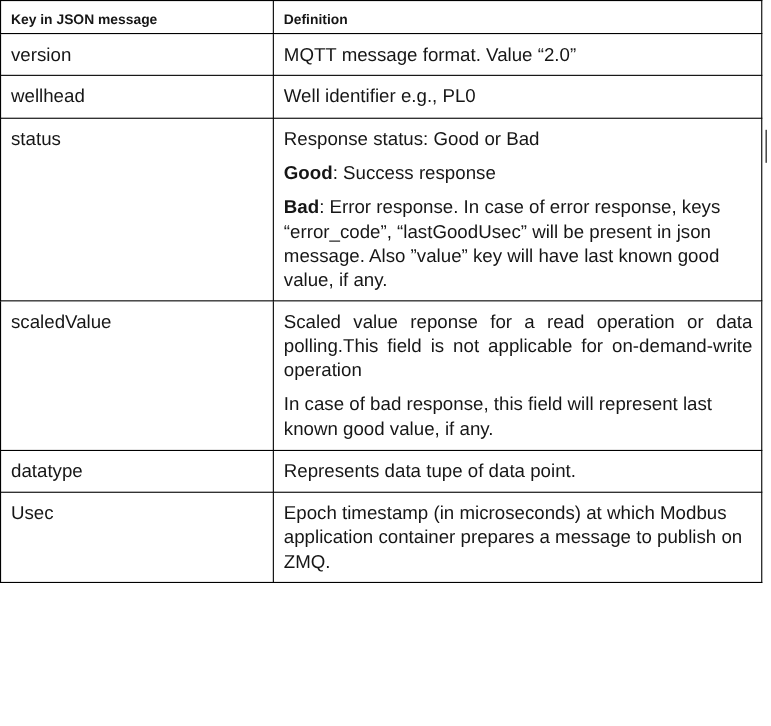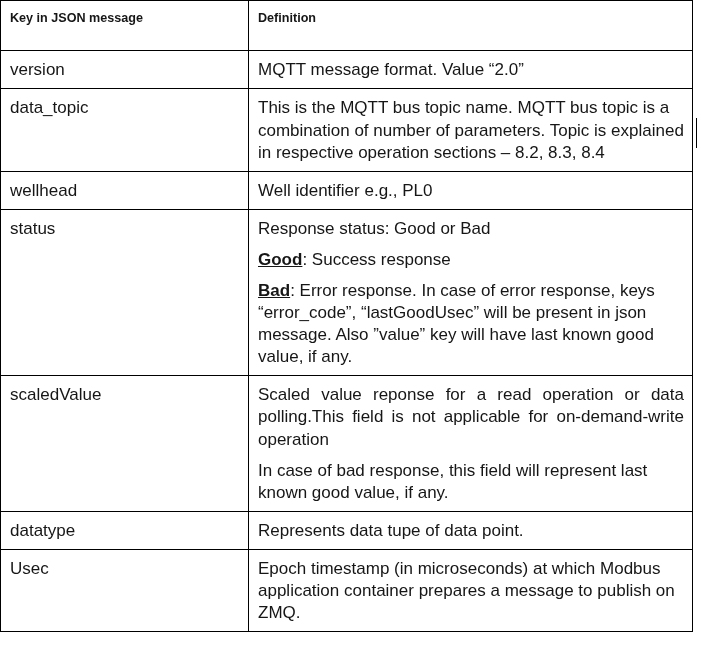--- a/index.html
+++ b/index.html
@@ -44,21 +44,21 @@
     line-height: 1.30;
     font-weight: normal;
     text-align: left;
     background: #ffffff;
   }
 
   table.key-table thead th {
     font-weight: bold;
     font-size: 12.6px;
     padding-top: 9px;
-    padding-bottom: 24px;
+    padding-bottom: 4px;
   }
 
   td.key-cell {
     padding-left: 9px;
     white-space: nowrap;
   }
 
   td.def-cell p {
     margin: 0 0 0 0;
   }
@@ -67,21 +67,21 @@
   }
 
   td.def-cell.justified p.j {
     text-align: justify;
     text-justify: inter-word;
   }
   td.def-cell.justified p.j:last-child {
     text-align: left;
   }
 
-  .b { font-weight: bold; text-decoration: underline; }
+  .b { font-weight: bold; }
 
   
   .edge-fragment {
     position: absolute;
     left: 696px;
     top: 118px;
     width: 1px;
     height: 30px;
     background: #000000;
   }
@@ -100,26 +100,20 @@
       <tr>
         <th>Key in JSON message</th>
         <th>Definition</th>
       </tr>
     </thead>
     <tbody id="table-body">
         <tr>
           <td class="key-cell">version</td>
           <td class="def-cell">
             <p>MQTT message format. Value “2.0”</p>
-          </td>
-        </tr>
-        <tr>
-          <td class="key-cell">data_topic</td>
-          <td class="def-cell">
-            <p>This is the MQTT bus topic name. MQTT bus topic is a combination of number of parameters. Topic is explained in respective operation sections – 8.2, 8.3, 8.4</p>
           </td>
         </tr>
         <tr>
           <td class="key-cell">wellhead</td>
           <td class="def-cell">
             <p>Well identifier e.g., PL0</p>
           </td>
         </tr>
         <tr>
           <td class="key-cell">status</td>

